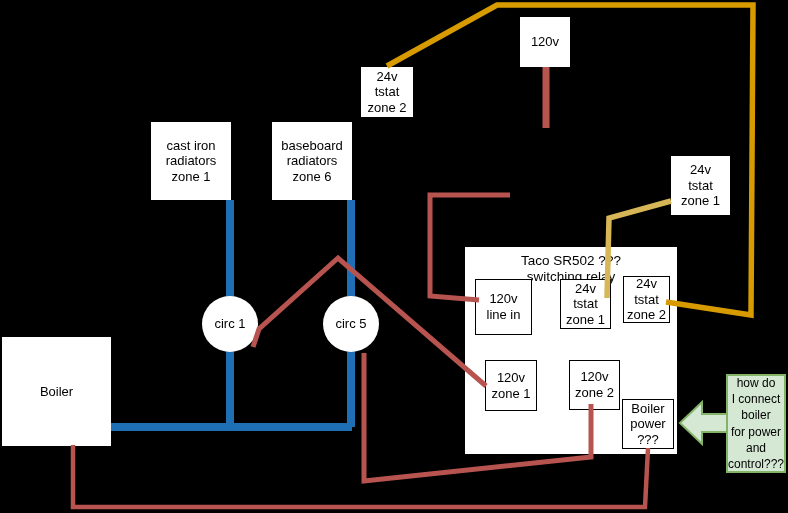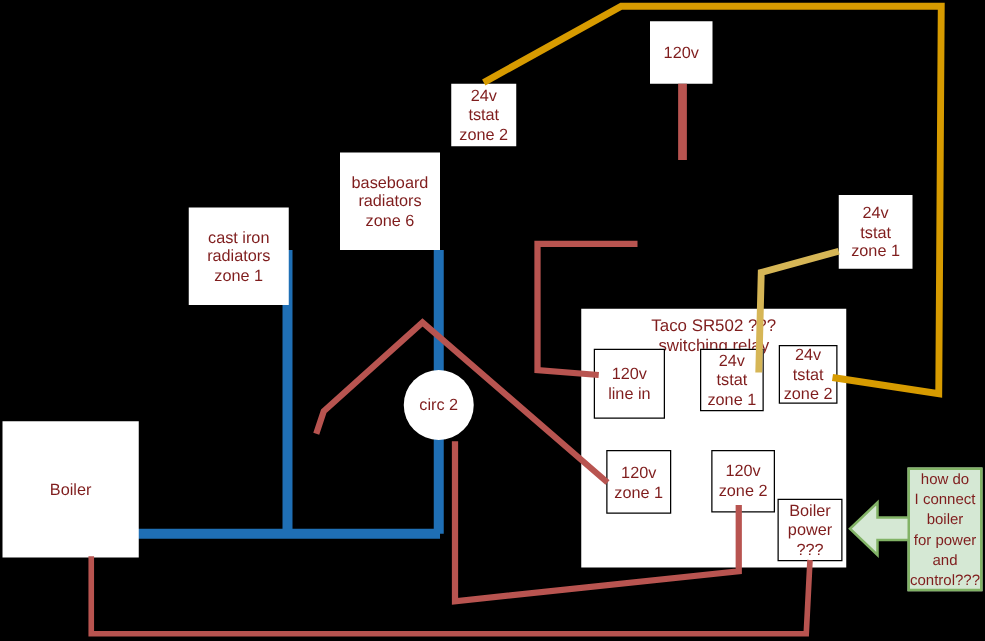--- a/index.html
+++ b/index.html
@@ -1,17 +1,17 @@
 <!DOCTYPE html>
 <html><head>
 <meta charset="utf-8">
 <style>
   html,body{margin:0;padding:0;background:#000;}
   #canvas{position:relative;width:788px;height:513px;background:#000;overflow:hidden;
-          font-family:"Liberation Sans","DejaVu Sans",sans-serif;color:#7f1d1d;}
+          font-family:"Liberation Sans","DejaVu Sans",sans-serif;color:#000000;}
   svg.layer{position:absolute;left:0;top:0;pointer-events:none;}
   .wbox{position:absolute;background:#fff;display:flex;align-items:center;justify-content:center;
         text-align:center;font-size:13px;line-height:1.2;}
   .label{white-space:pre-line;}
   .circle{border-radius:50%;}
   .relay{position:absolute;background:#fff;}
   .relay-title{position:absolute;left:0;top:6px;width:100%;text-align:center;
                font-size:13.5px;line-height:1.15;white-space:pre-line;}
   .ibox{position:absolute;background:#fff;border:1.5px solid #000;display:flex;align-items:center;
         justify-content:center;text-align:center;font-size:13px;line-height:1.2;box-sizing:border-box;}
@@ -32,21 +32,21 @@
   <div class="wbox" style="left:520px;top:17px;width:50px;height:50px;">
     <span class="label">120v</span>
   </div>
 
   <div class="wbox" style="left:361px;top:67px;width:52px;height:50px;">
     <span class="label">24v
 tstat
 zone 2</span>
   </div>
 
-  <div class="wbox" style="left:151px;top:122px;width:80px;height:78px;margin-top:44px;">
+  <div class="wbox" style="left:151px;top:122px;width:80px;height:78px;">
     <span class="label">cast iron
 radiators
 zone 1</span>
   </div>
 
   <div class="wbox" style="left:272px;top:122px;width:80px;height:78px;">
     <span class="label">baseboard
 radiators
 zone 6</span>
   </div>
@@ -55,22 +55,25 @@
   <div class="wbox" style="left:671px;top:156px;width:59px;height:59px;">
     <span class="label">24v
 tstat
 zone 1</span>
   </div>
 
   <div class="wbox" style="left:2px;top:337px;width:109px;height:109px;">
     <span class="label">Boiler</span>
   </div>
 
+  <div class="wbox circle" style="left:202px;top:296px;width:56px;height:56px;">
+    <span class="label">circ 1</span>
+  </div>
   <div class="wbox circle" style="left:323px;top:296px;width:56px;height:56px;">
-    <span class="label">circ 2</span>
+    <span class="label">circ 5</span>
   </div>
 
   <div class="relay" style="left:465px;top:247px;width:212px;height:207px;">
     <div class="relay-title">Taco SR502 ???
 switching relay</div>
 
     <div class="ibox" style="left:10px;top:32px;width:57px;height:56px;">
       <span class="label">120v
 line in</span>
     </div>

